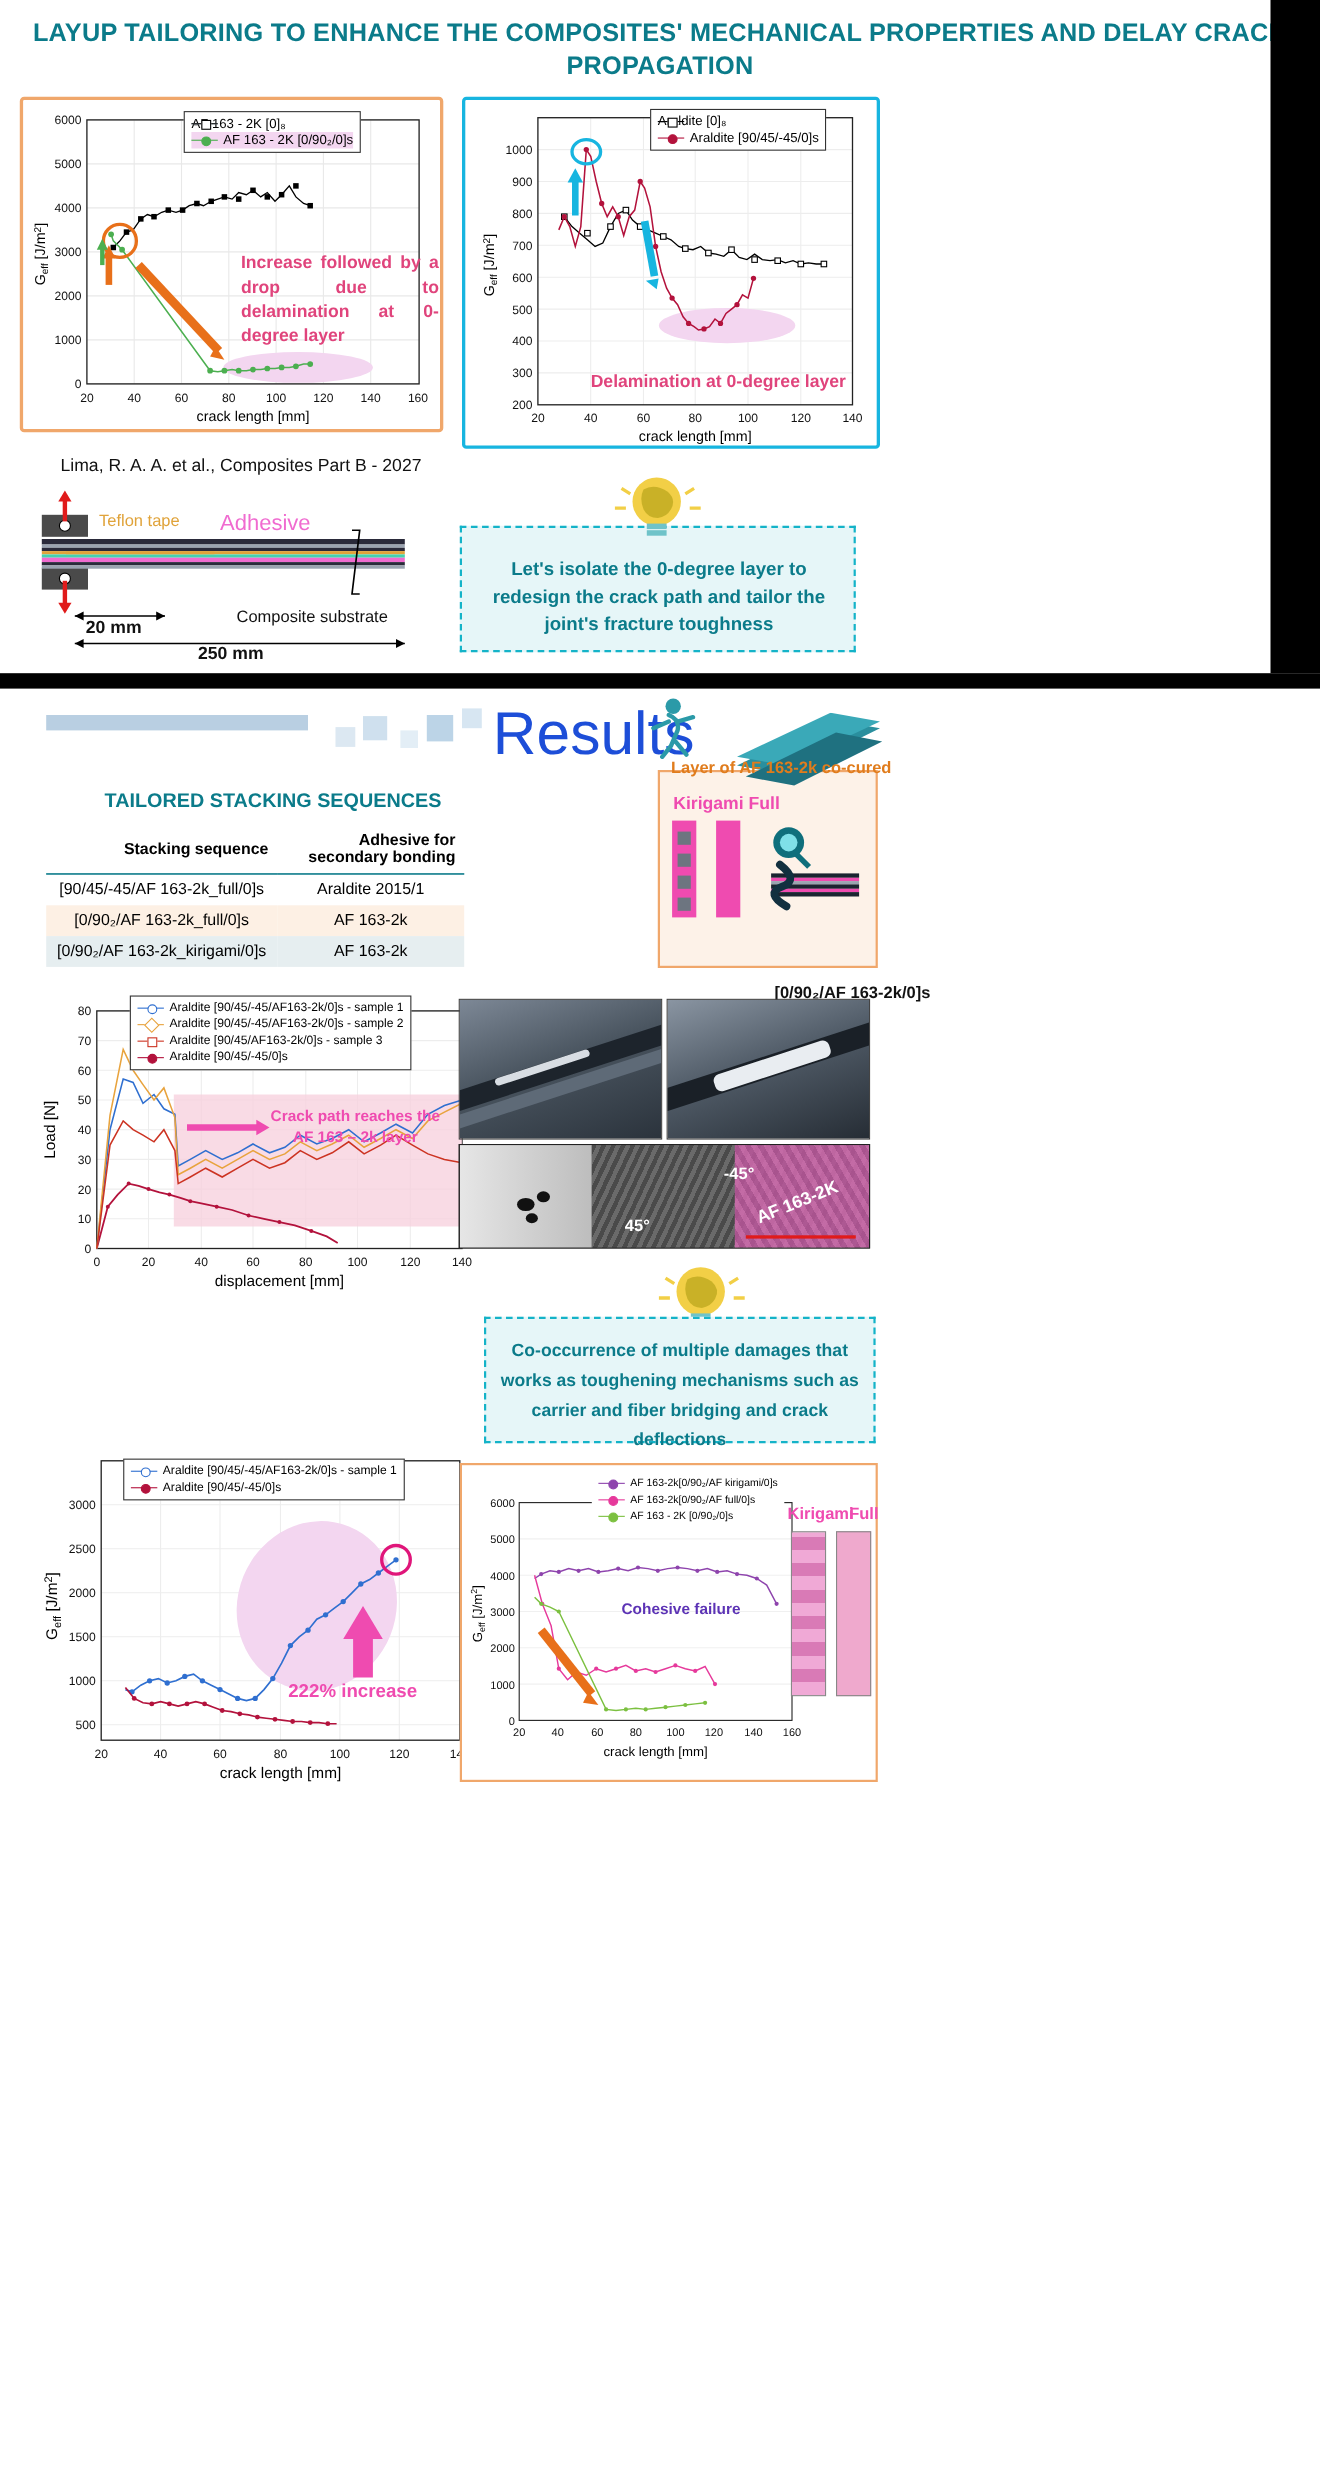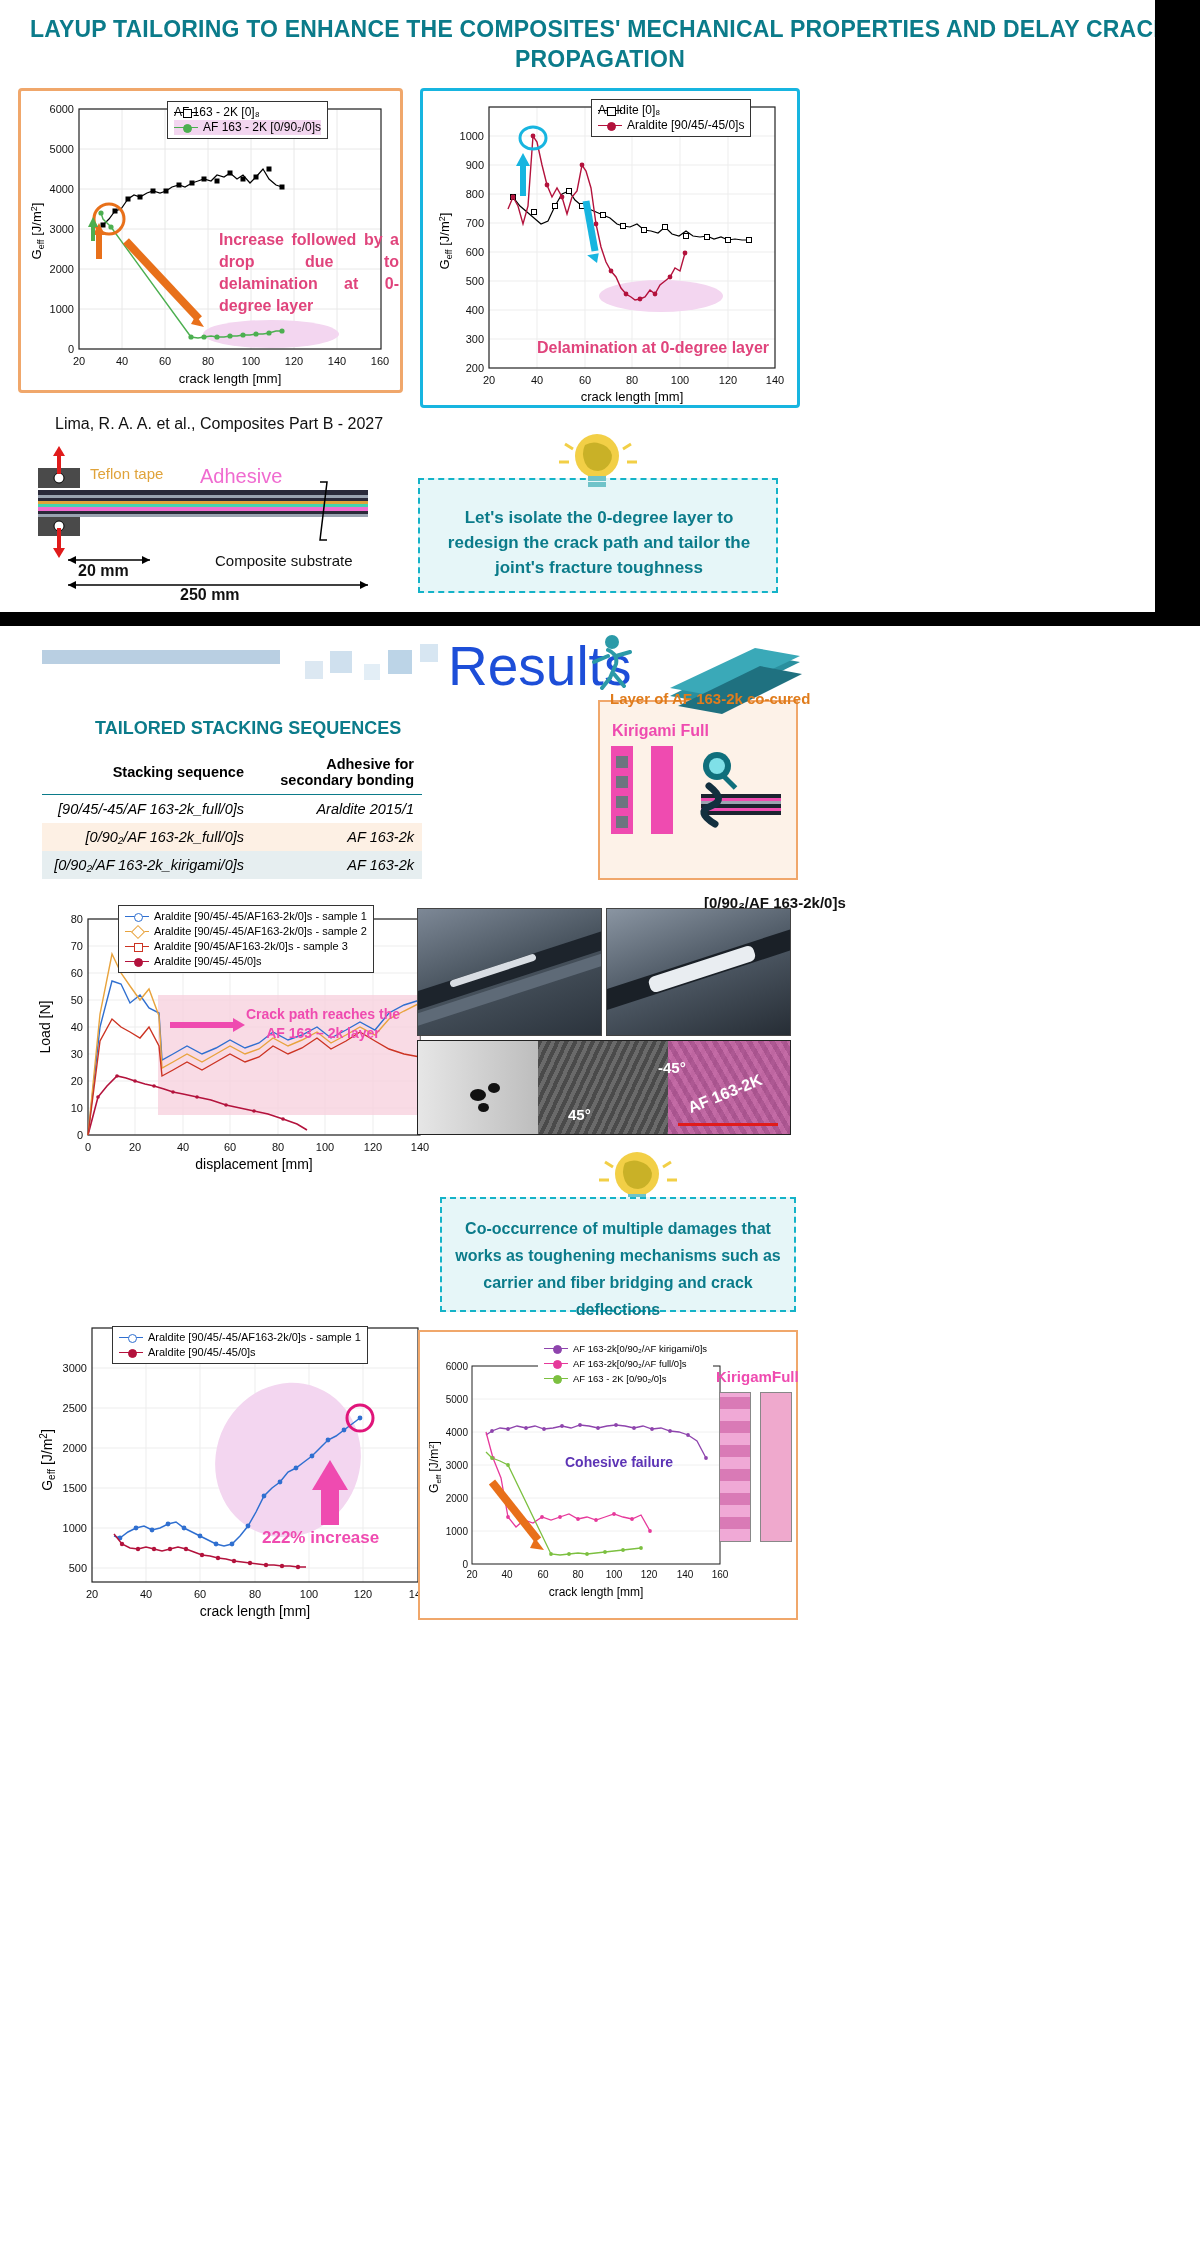--- a/index.html
+++ b/index.html
@@ -43,21 +43,21 @@
   .annot { position:absolute; font-weight:bold; }
 
   .divider-black { position:absolute; left:0; top:612px; width:1200px; height:14px; background:#000; }
   .black-right { position:absolute; left:1155px; top:0; width:45px; height:612px; background:#000; }
 
   .results-word { position:absolute; font-size:55px; color:#1d4ed8; }
   .sq { position:absolute; background:#c9dcec; }
 
   table.stack { position:absolute; border-collapse:collapse; font-size:14.5px; }
   table.stack th { font-weight:bold; padding:6px 8px; border-bottom:1.5px solid #0b7b8a; text-align:right;}
-  table.stack td { padding:6px 8px; text-align:right; border:none;font-style:italic;}
+  table.stack td { padding:6px 8px; text-align:center; border:none;}
   .rowA { background:#ffffff; }
   .rowB { background:#fdf0e4; }
   .rowC { background:#e6eef0; }
 
   .bulbbox { position:absolute; border:2px dashed #14b3c8; background:#e6f6f8; }
   .bulbtext { position:absolute; color:#0b7b8a; font-weight:bold; font-size:17px; text-align:center; line-height:25px;}
 </style>
 </head>
 <body>
 

